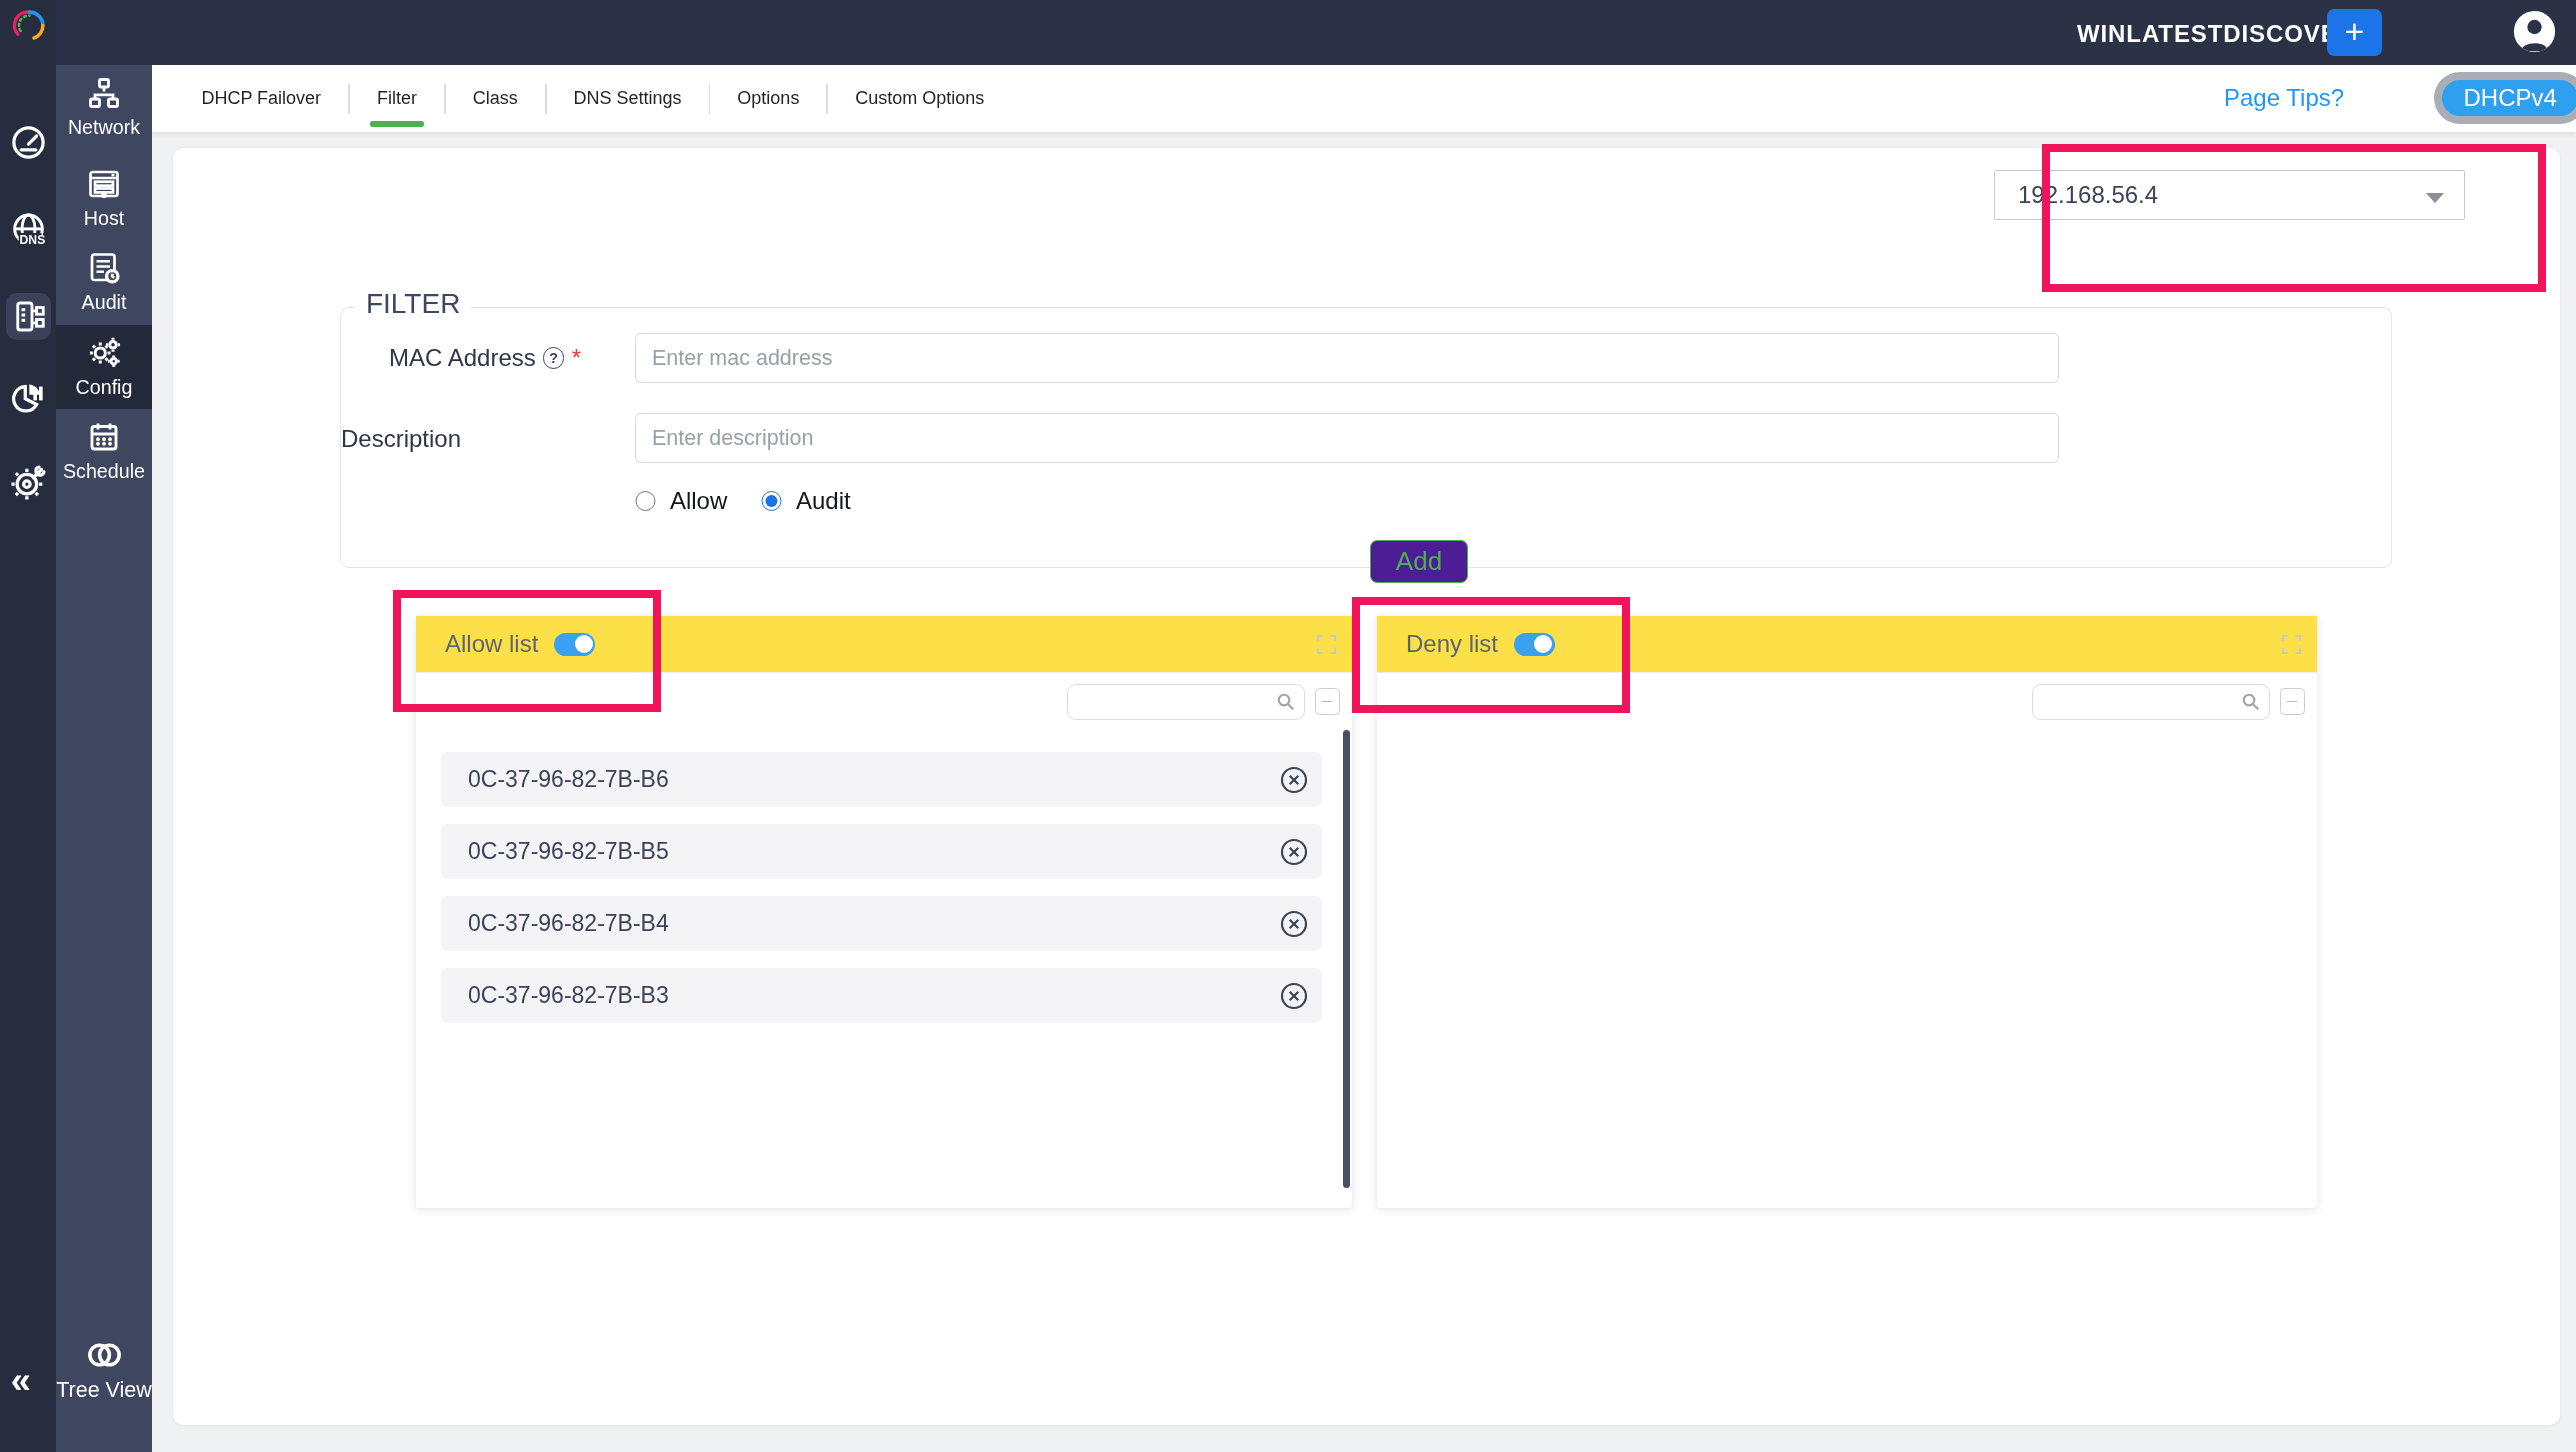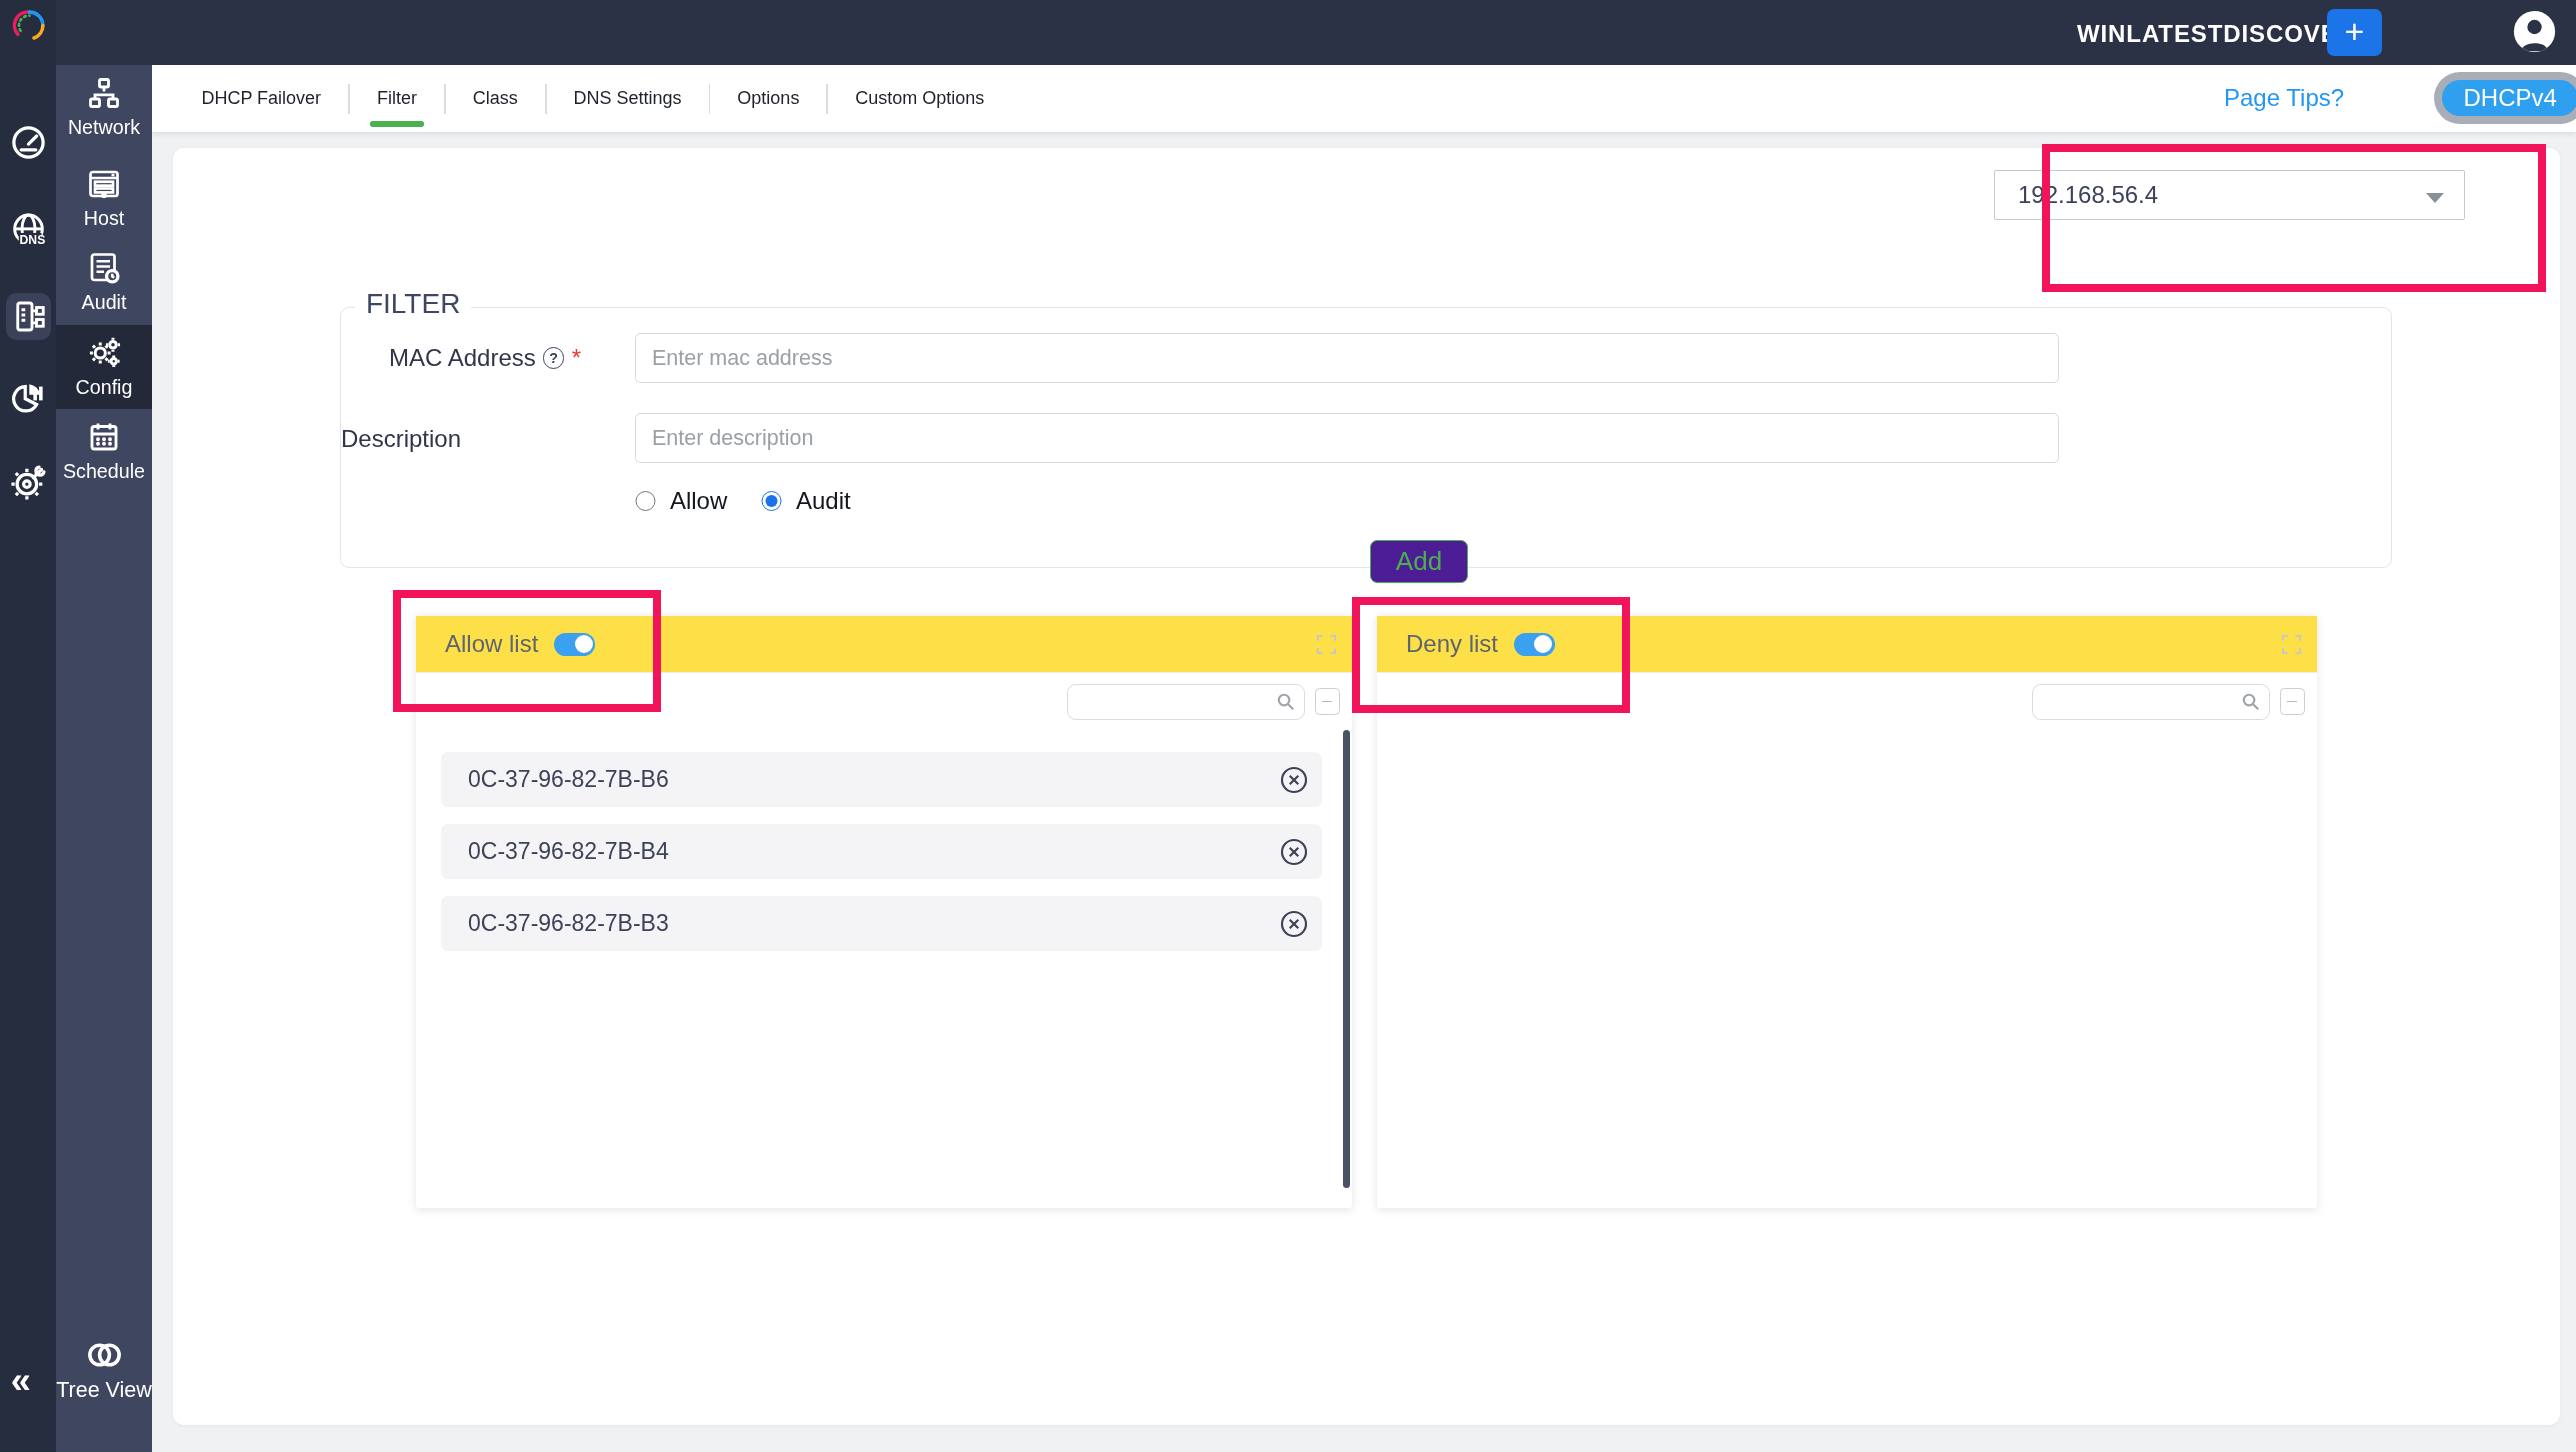--- a/index.html
+++ b/index.html
@@ -316,20 +316,29 @@
     </span>
   </div>
   <div class="minus-sq">
       <span></span>
     </div>
 
   <div class="mac-list">
 
       <div class="mac-row">
         <span class="mac-text">0C-37-96-82-7B-B6</span>
+        <span class="mac-remove">
+          <svg width="32" height="32" viewBox="0 0 24 24" fill="none" stroke="#3C4257" stroke-width="1.6">
+            <circle cx="12" cy="12" r="9"></circle>
+            <path d="M8.8 8.8l6.4 6.4M15.2 8.8l-6.4 6.4"></path>
+          </svg>
+        </span>
+      </div>
+      <div class="mac-row">
+        <span class="mac-text">0C-37-96-82-7B-B5</span>
         <span class="mac-remove">
           <svg width="32" height="32" viewBox="0 0 24 24" fill="none" stroke="#3C4257" stroke-width="1.6">
             <circle cx="12" cy="12" r="9"></circle>
             <path d="M8.8 8.8l6.4 6.4M15.2 8.8l-6.4 6.4"></path>
           </svg>
         </span>
       </div>
       <div class="mac-row">
         <span class="mac-text">0C-37-96-82-7B-B4</span>
         <span class="mac-remove">

